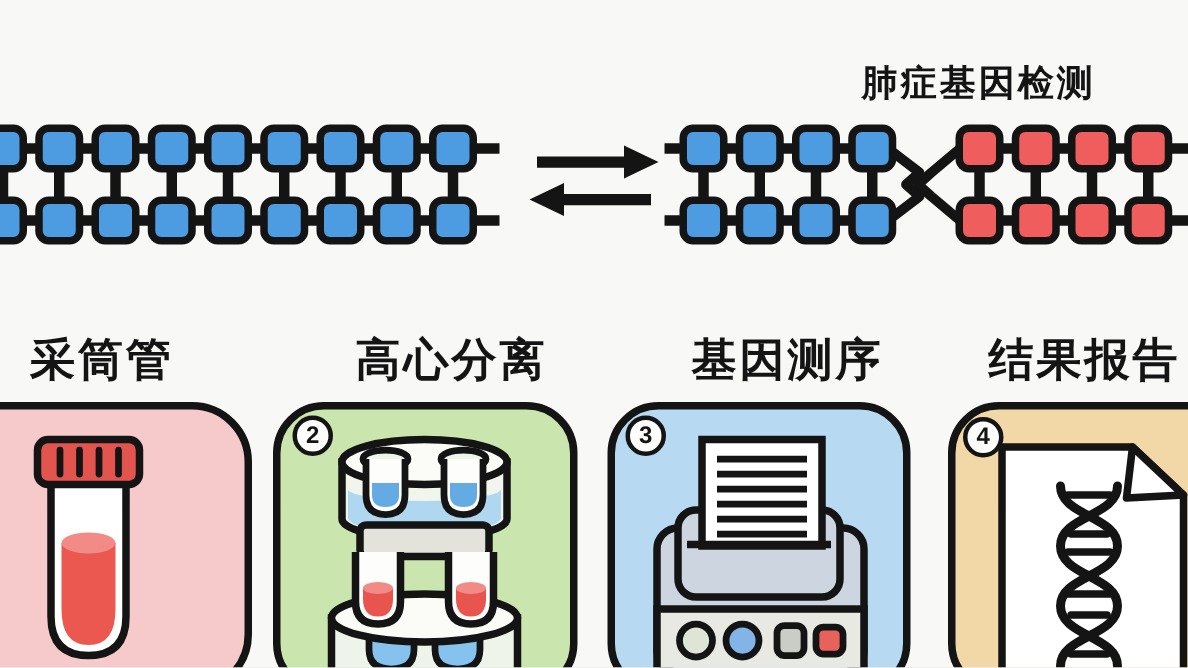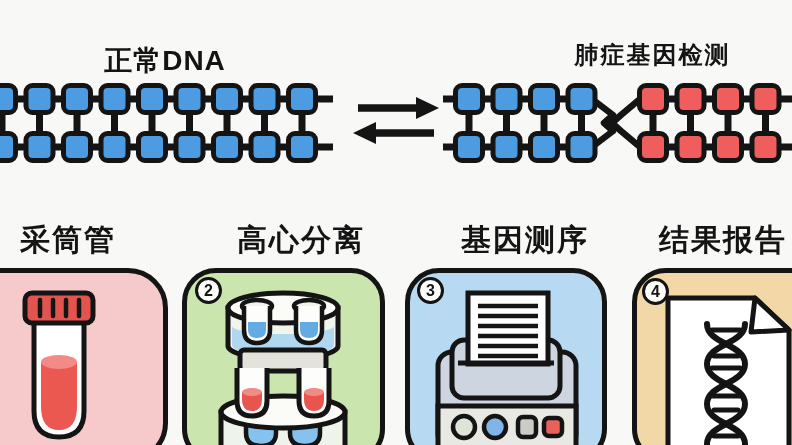--- a/index.html
+++ b/index.html
@@ -36,21 +36,20 @@
   .badge-1{left:195px;top:277px;}
   .badge-2{left:417px;top:277px;}
   .badge-3{left:642px;top:278px;}
   .icon-svg{position:absolute;}
 </style>
 </head>
 <body>
 
 <div class="canvas">
 
-  <div class="title title-left">正常DNA</div>
   <div class="title title-right">肺症基因检测</div>
 
   <svg id="dna-left" class="dna-svg" style="left:-20px" width="360" height="92" viewBox="0 0 360 92">
       <line x1="0" y1="19" x2="353" y2="19" stroke="#141414" stroke-width="7"></line>
       <line x1="0" y1="67" x2="353" y2="67" stroke="#141414" stroke-width="7"></line>
       <line x1="22" y1="19" x2="22" y2="67" stroke="#141414" stroke-width="7"></line>
       <line x1="59.5" y1="19" x2="59.5" y2="67" stroke="#141414" stroke-width="7"></line>
       <line x1="97" y1="19" x2="97" y2="67" stroke="#141414" stroke-width="7"></line>
       <line x1="134.5" y1="19" x2="134.5" y2="67" stroke="#141414" stroke-width="7"></line>
       <line x1="172" y1="19" x2="172" y2="67" stroke="#141414" stroke-width="7"></line>

